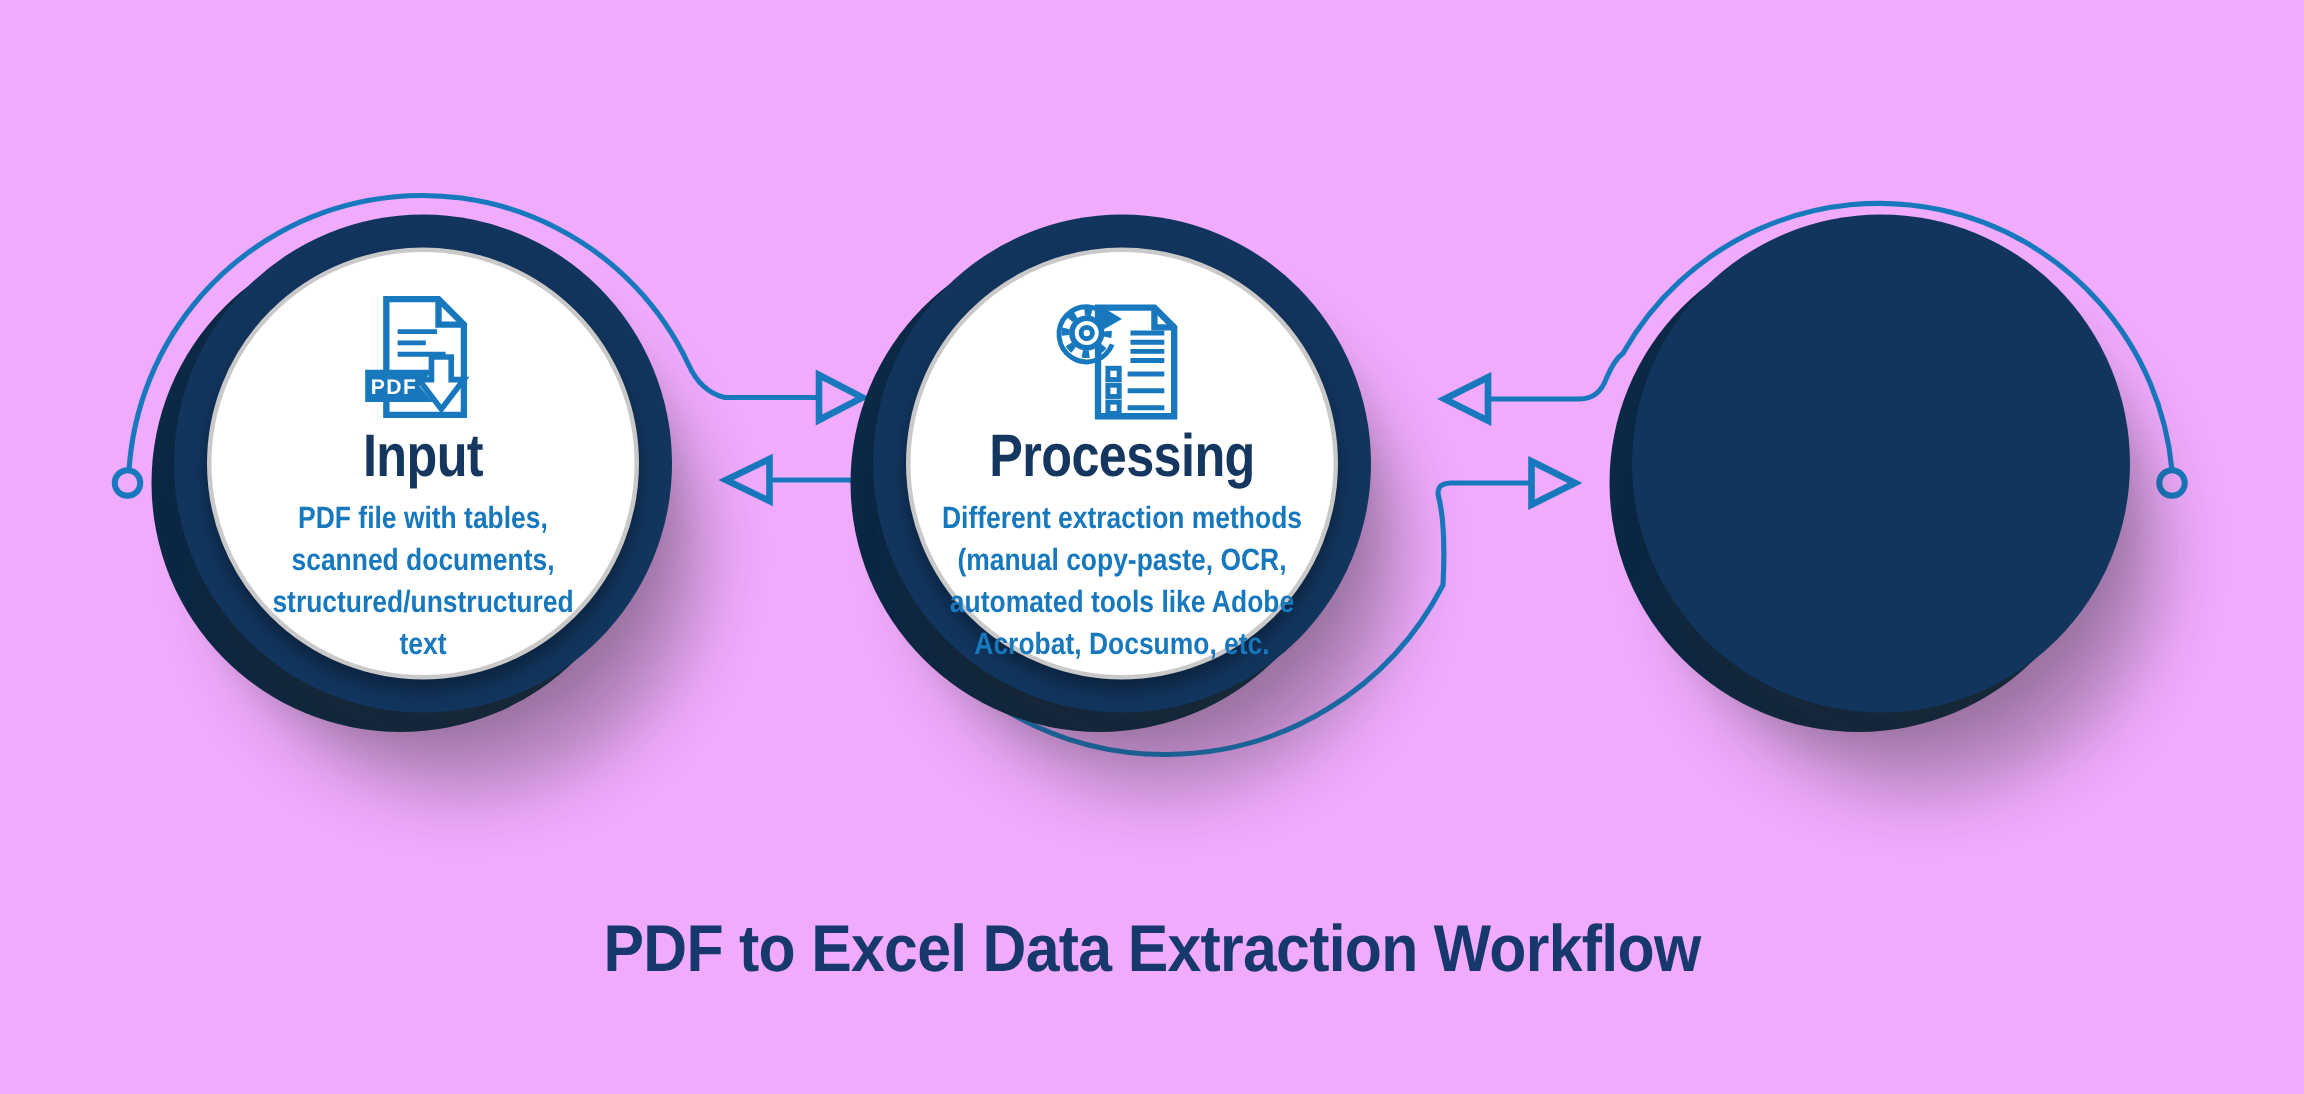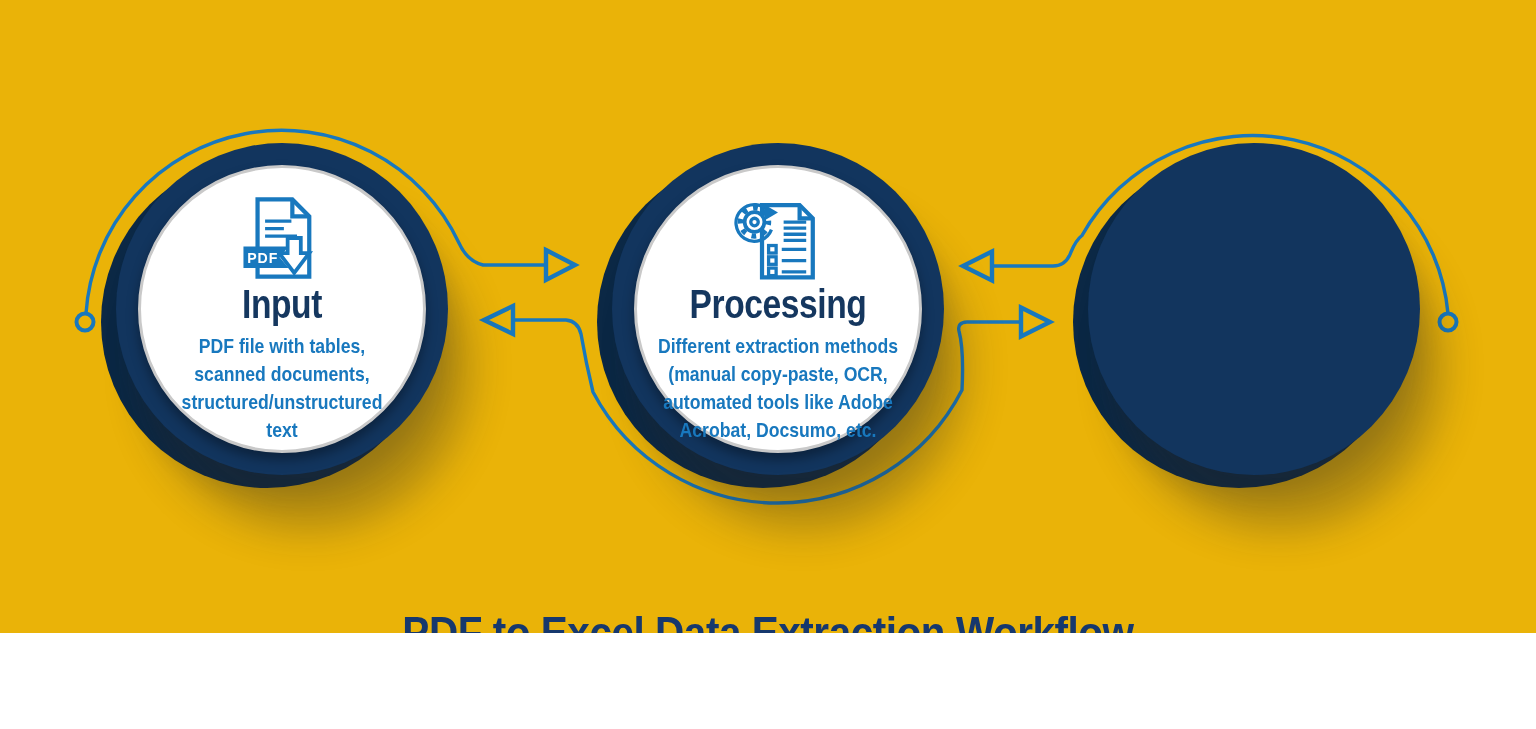--- a/index.html
+++ b/index.html
@@ -1,25 +1,25 @@
 <!DOCTYPE html>
 <html><head>
 <meta charset="utf-8">
 <style>
   html,body{margin:0;padding:0;background:#ffffff;}
   .stage{
-    position:relative; width:1536px; height:633px; overflow:hidden;
-    background:#eab308;
+    position:relative; width:1536px; height:729px; overflow:hidden;
+    background:#f0abfc;
     font-family:"Liberation Sans", sans-serif;
   }
   svg.connectors{position:absolute; left:0; top:0; width:1536px; height:729px;}
 
   .node{position:absolute; top:143px; width:332px; height:332px;}
   .node-input{left:116px;}
-  .node-processing{left:612px;}
+  .node-processing{left:582px;}
   .node-output{left:1088px;}
 
   .disc-back{
     position:absolute; left:-15px; top:13px; width:332px; height:332px;
     border-radius:50%; background:#0b2845;
   }
   .disc{
     position:absolute; inset:0; border-radius:50%;
     background:#12355e;
     box-shadow:26px 58px 42px -4px rgba(40,40,40,0.30), 6px 26px 26px -8px rgba(40,40,40,0.18);

